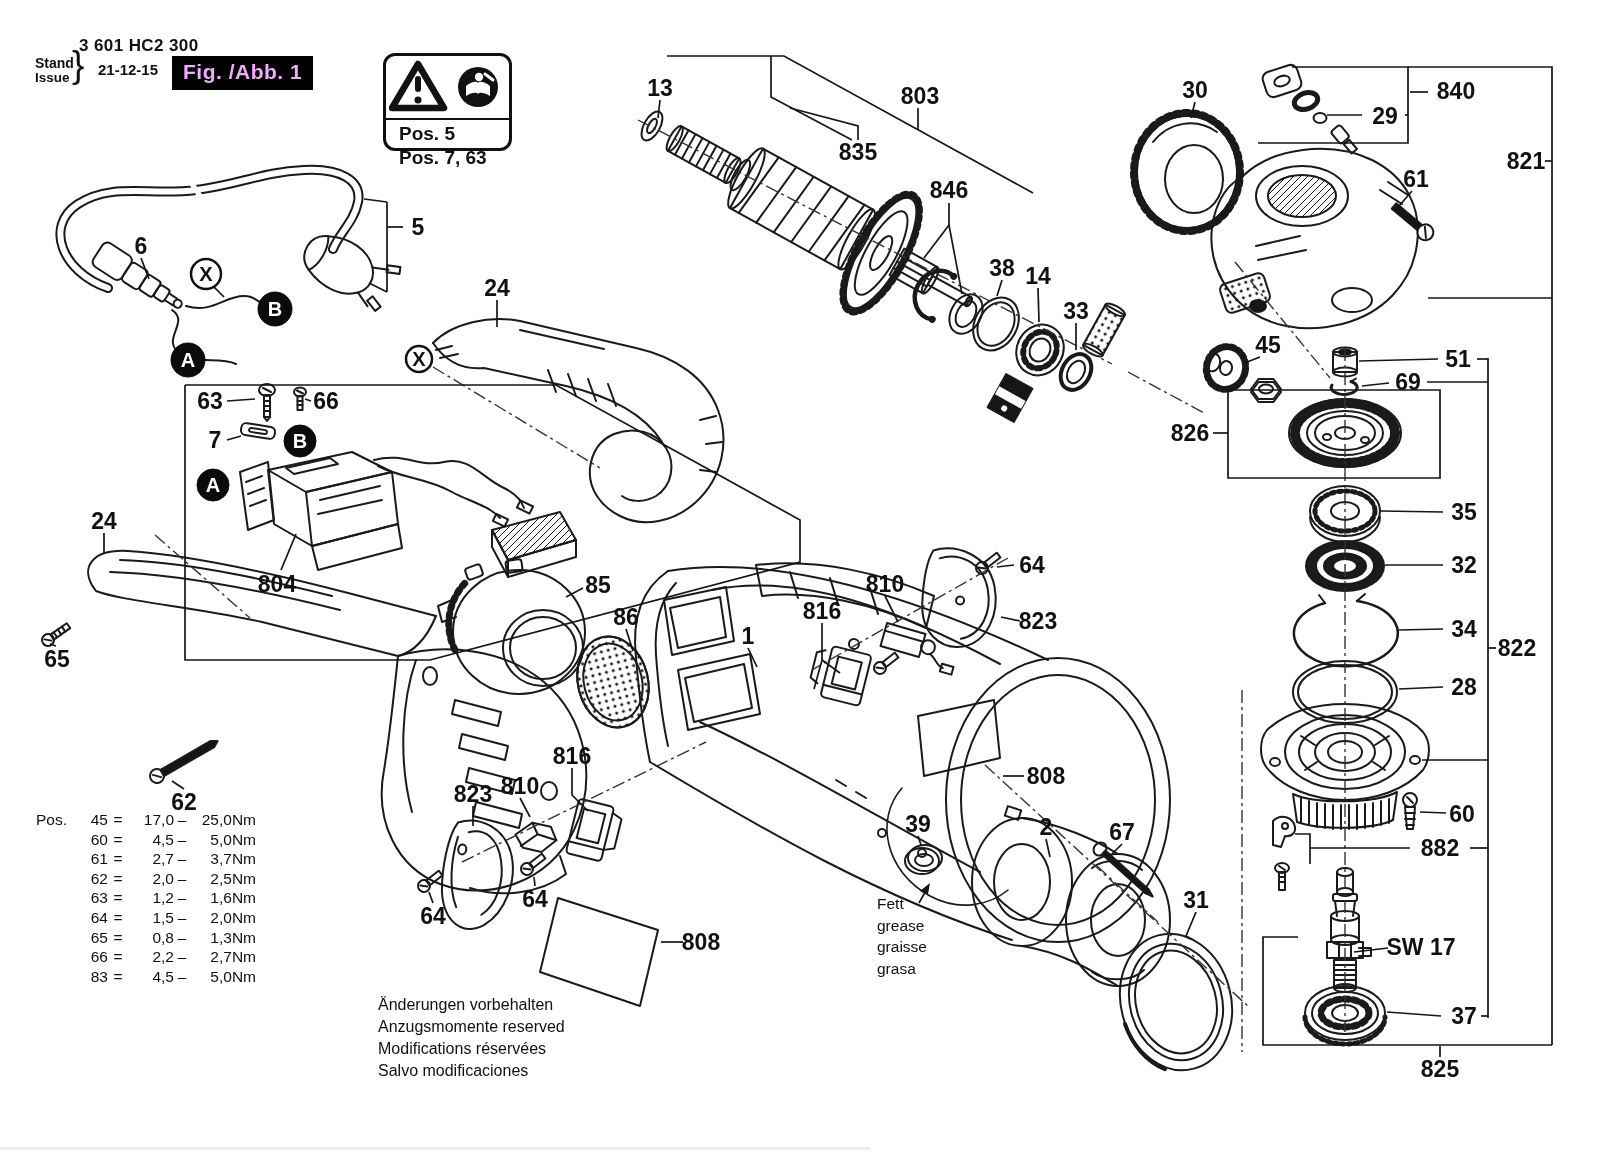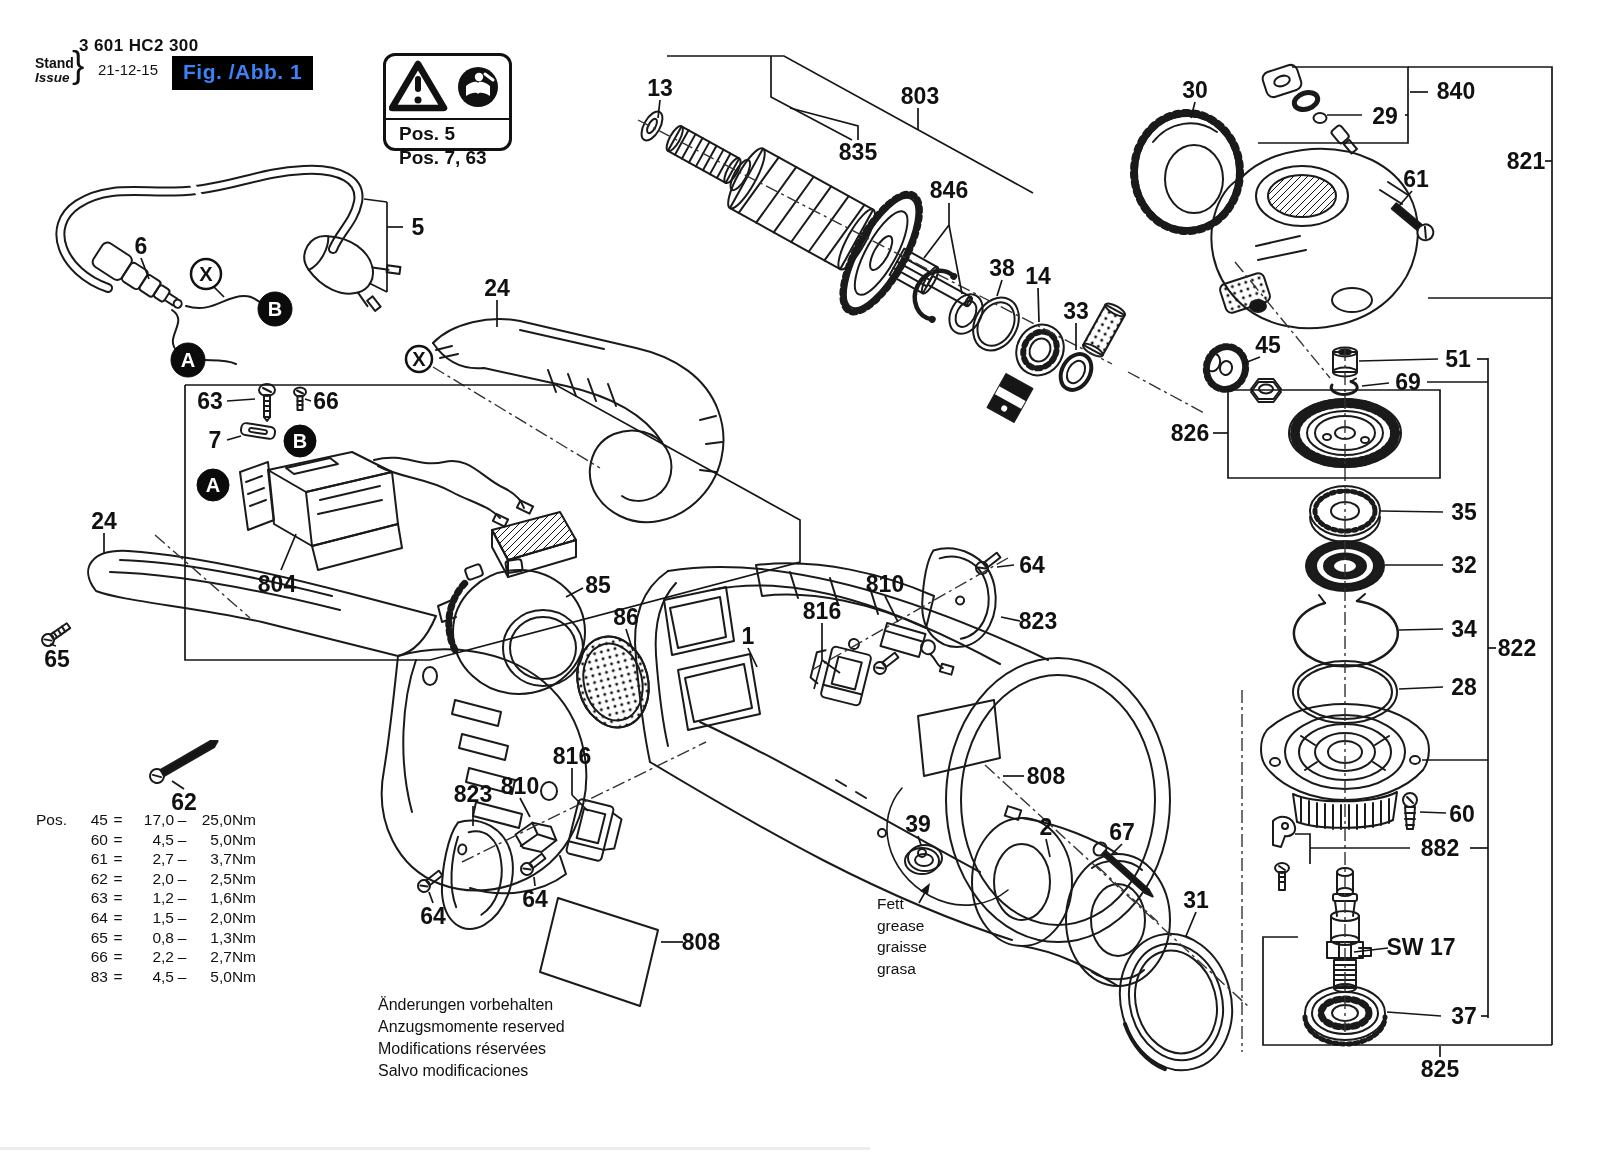--- a/index.html
+++ b/index.html
@@ -5,24 +5,24 @@
   html,body{margin:0;padding:0;}
   body{
     width:1600px;height:1154px;position:relative;background:#ffffff;
     font-family:"Liberation Sans",sans-serif;color:#111;overflow:hidden;
     -webkit-font-smoothing:antialiased;
   }
   .abs{position:absolute;}
   
   #part-number{left:35px;top:36px;font-size:17px;font-weight:600;letter-spacing:.4px;margin-left:44px;}
   #stand-label{left:35px;top:55px;font-size:14px;font-weight:600;text-align:right;}
-  #issue-label{left:35px;top:70px;font-size:13.5px;font-weight:600;font-style:italic;}
+  #issue-label{left:35px;top:70px;font-size:13.5px;font-weight:600;}
   #brace{left:72px;top:46px;font-size:37px;font-weight:400;line-height:37px;}
-  #issue-date{left:98px;top:61px;font-size:15px;font-weight:400;}
-  #fig-chip{left:172px;top:56px;background:#000;color:#3b82f6;font-size:21px;font-weight:700;
+  #issue-date{left:98px;top:61px;font-size:15px;font-weight:700;}
+  #fig-chip{left:172px;top:56px;background:#000;color:#f0abfc;font-size:21px;font-weight:700;
     padding:4px 11px 6px 11px;letter-spacing:.5px;}
   
   #warning-box{left:383px;top:53px;width:129px;height:98px;border:3px solid #111;border-radius:12px;box-sizing:border-box;}
   #warning-icons{height:62px;border-bottom:2.5px solid #111;display:flex;align-items:center;justify-content:center;}
   .pos-line{font-size:19px;font-weight:700;padding-left:13px;line-height:24px;}
   #warning-pos{padding-top:2px;}
   
   #torque-block{left:36px;top:806px;font-size:16px;line-height:22px;}
   .trow{display:grid;grid-template-columns:44px 28px 20px 46px 16px 66px;line-height:19.6px;font-size:15.5px;font-weight:500;}
   #torque-rows{margin-top:4px;}

